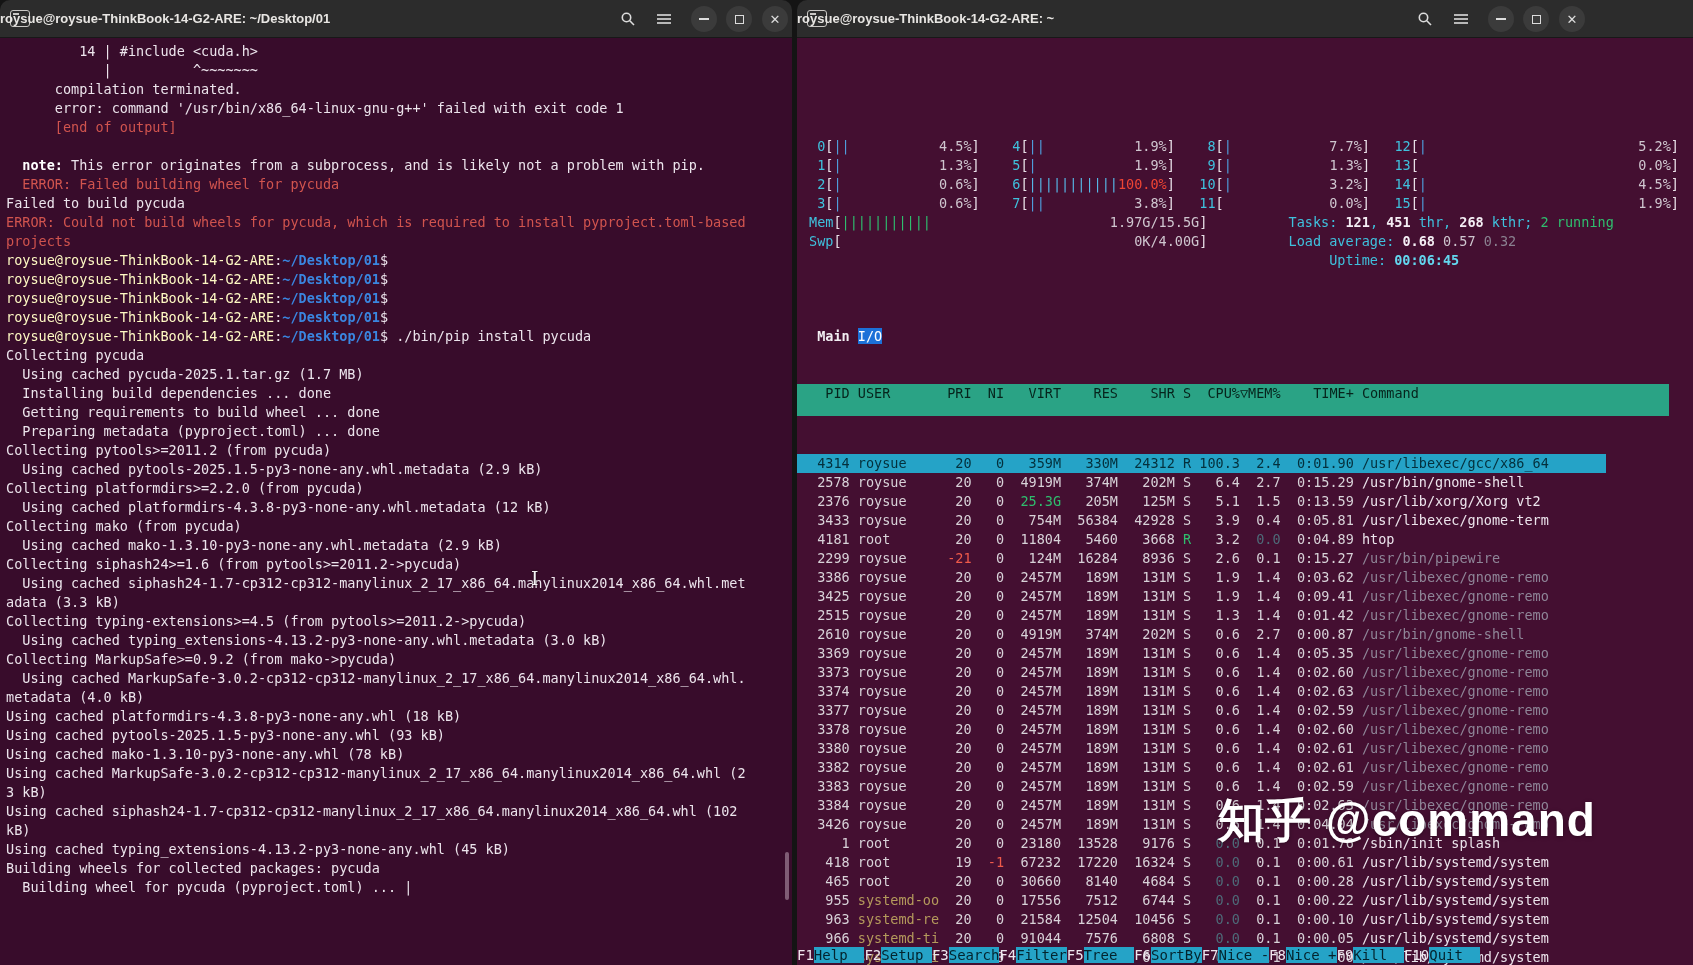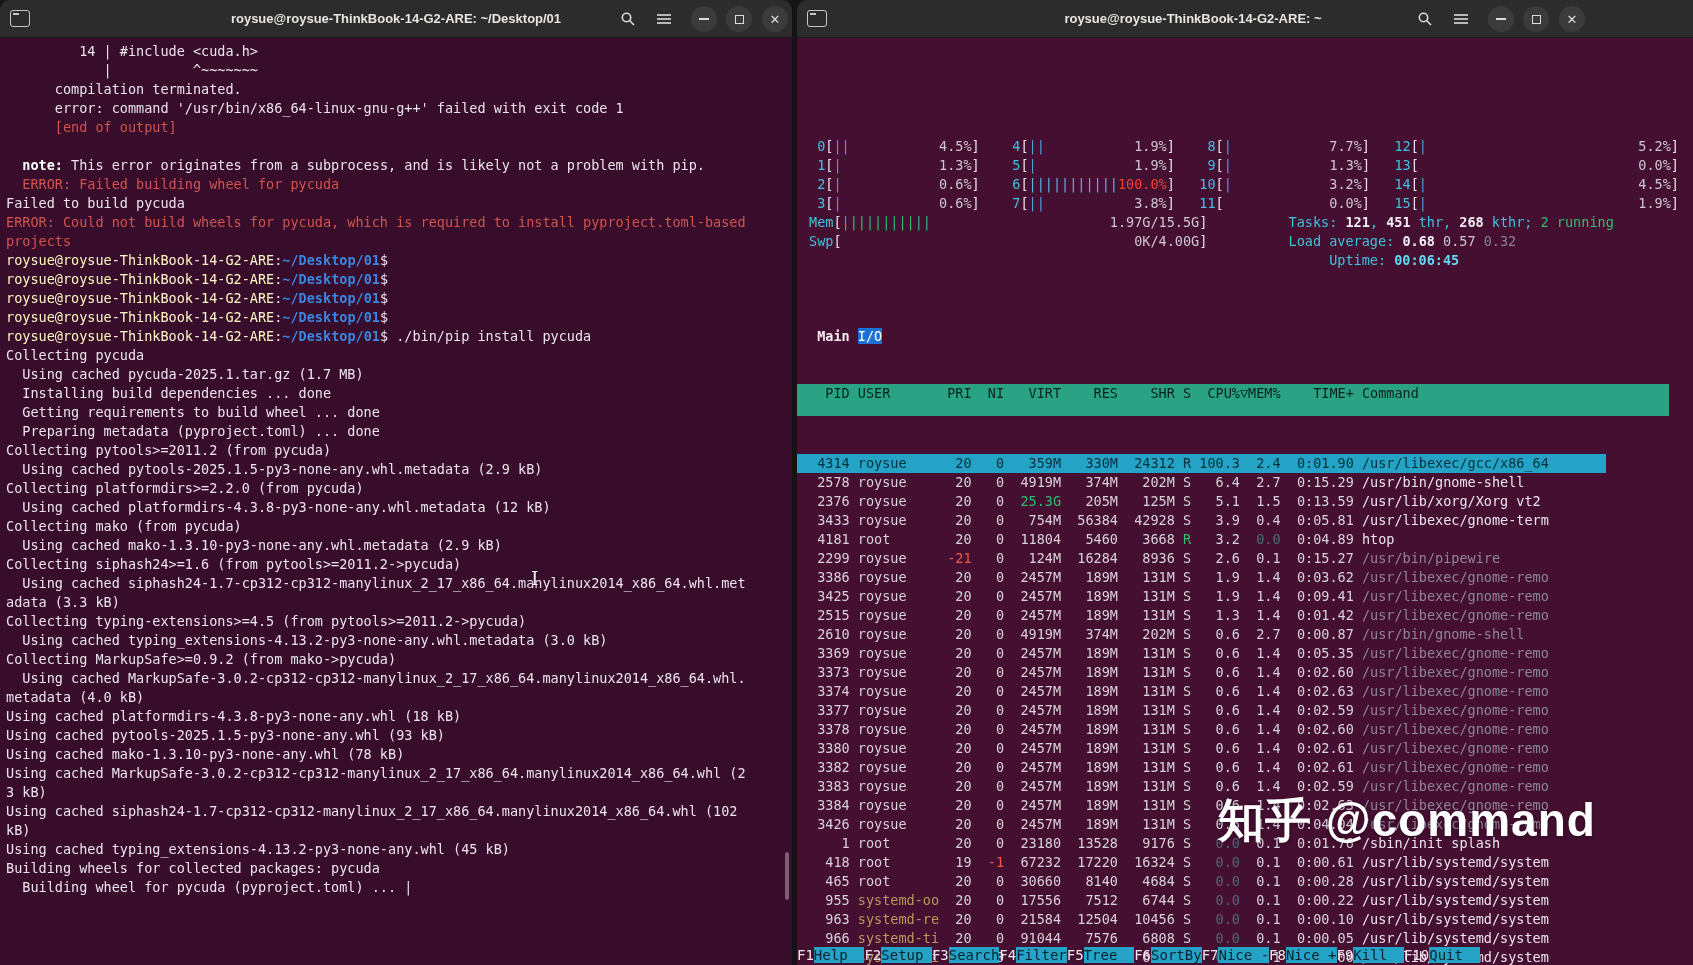--- a/index.html
+++ b/index.html
@@ -2,21 +2,21 @@
 <html><head>
 <meta charset="utf-8">
 <style>
   *{margin:0;padding:0;box-sizing:border-box}
   html,body{width:1693px;height:965px;overflow:hidden}
   body{background:#141414;font-family:"DejaVu Sans Mono",monospace;position:relative}
   .window{position:absolute;top:0;height:965px;overflow:hidden}
   #win-left{left:0;width:792px;border-radius:10px 10px 0 0}
   #win-right{left:797px;width:896px;border-radius:10px 0 0 0}
   .titlebar{height:38px;background:#2c2c2c;position:relative;border-bottom:1px solid #181818}
-  .tb-title{position:absolute;left:0;top:0;width:792px;height:38px;line-height:38px;text-align:center;
+  .tb-title{position:absolute;left:0;top:0;width:792px;height:38px;line-height:38px;
             font-family:"Liberation Sans",sans-serif;font-weight:bold;font-size:13px;color:#e8e6e3;pointer-events:none}
   .tab-ic{position:absolute;left:10px;top:10px;width:20px;height:17px;border:1.5px solid #c9c7c4;border-radius:3px}
   .tab-ic::after{content:"";position:absolute;left:2px;top:2px;width:6px;height:2px;background:#c9c7c4}
   .tb-btn{position:absolute;top:6px;width:26px;height:26px;border-radius:50%;display:flex;align-items:center;justify-content:center;cursor:pointer}
   .tb-circle{background:#3b3b3b}
   .glyph{color:#dcdcdc;font-size:13px;line-height:1;font-family:"DejaVu Sans",sans-serif}
   .min-bar{width:10px;height:2px;background:#dcdcdc}
   .max-box{width:9px;height:9px;border:1.5px solid #dcdcdc}
   .pos-search{left:615px}.pos-menu{left:651px}.pos-min{left:691px}.pos-max{left:726px}.pos-close{left:762px}
 

